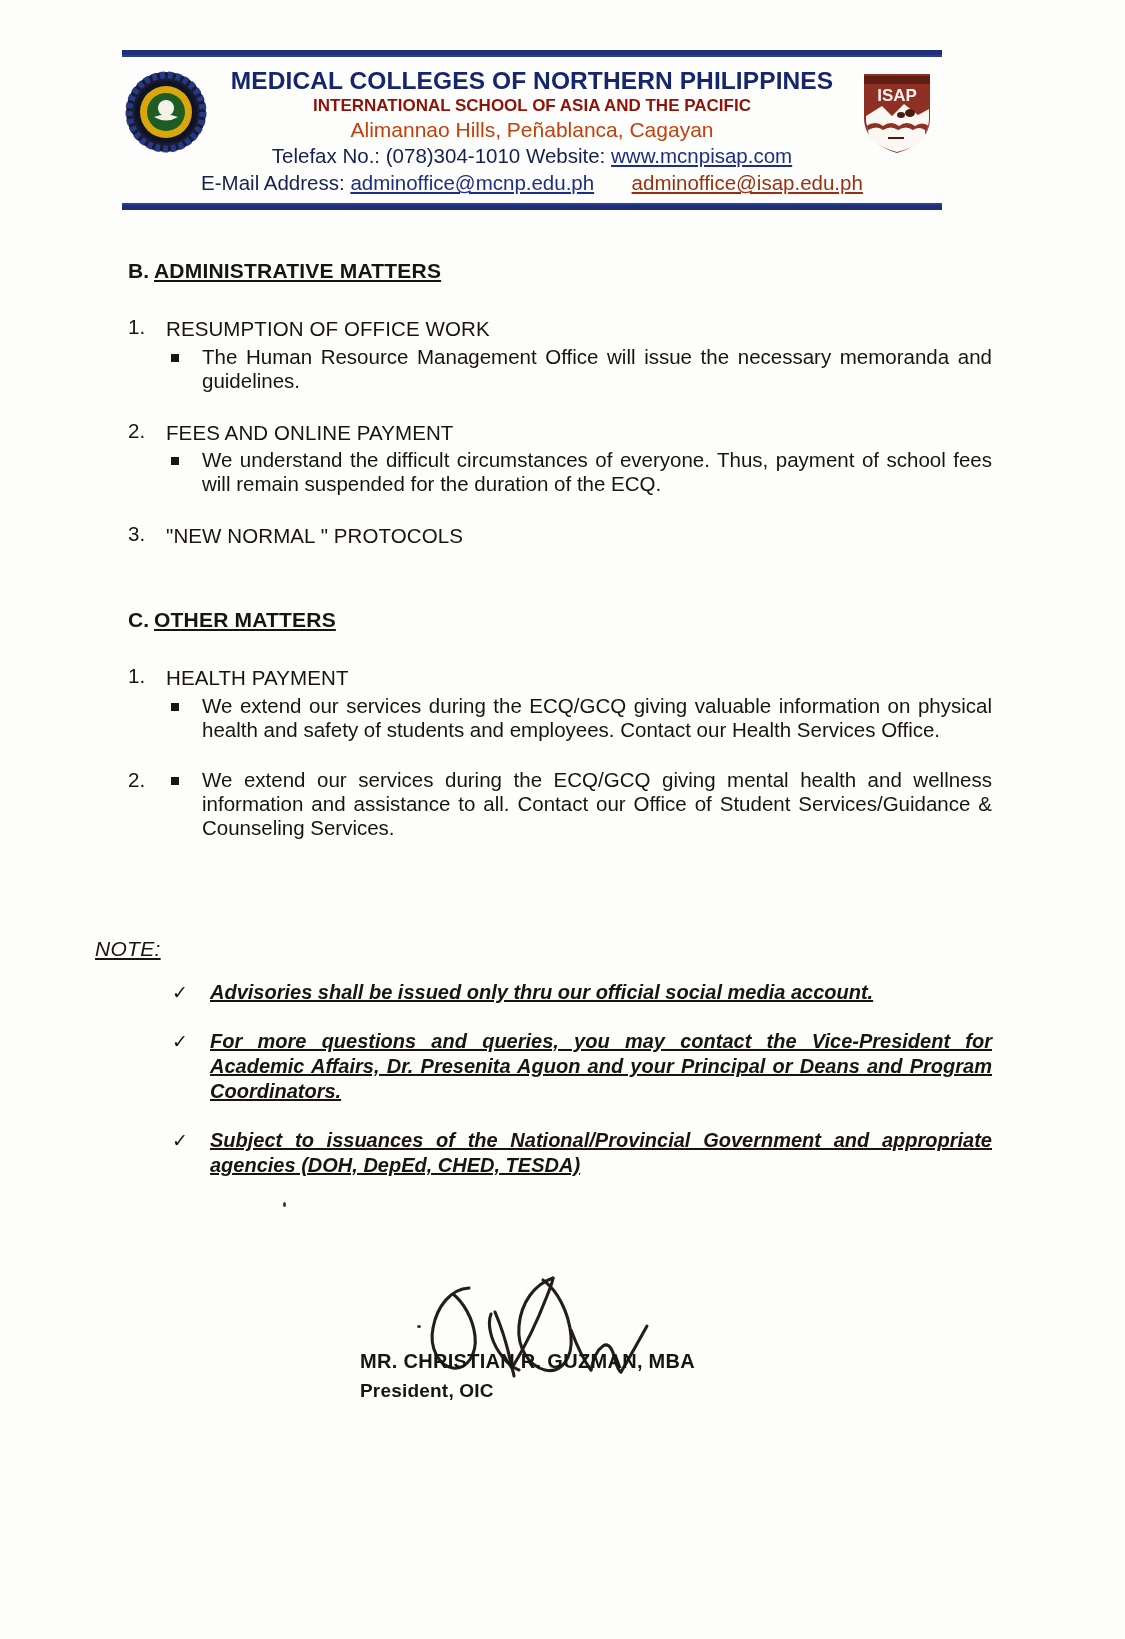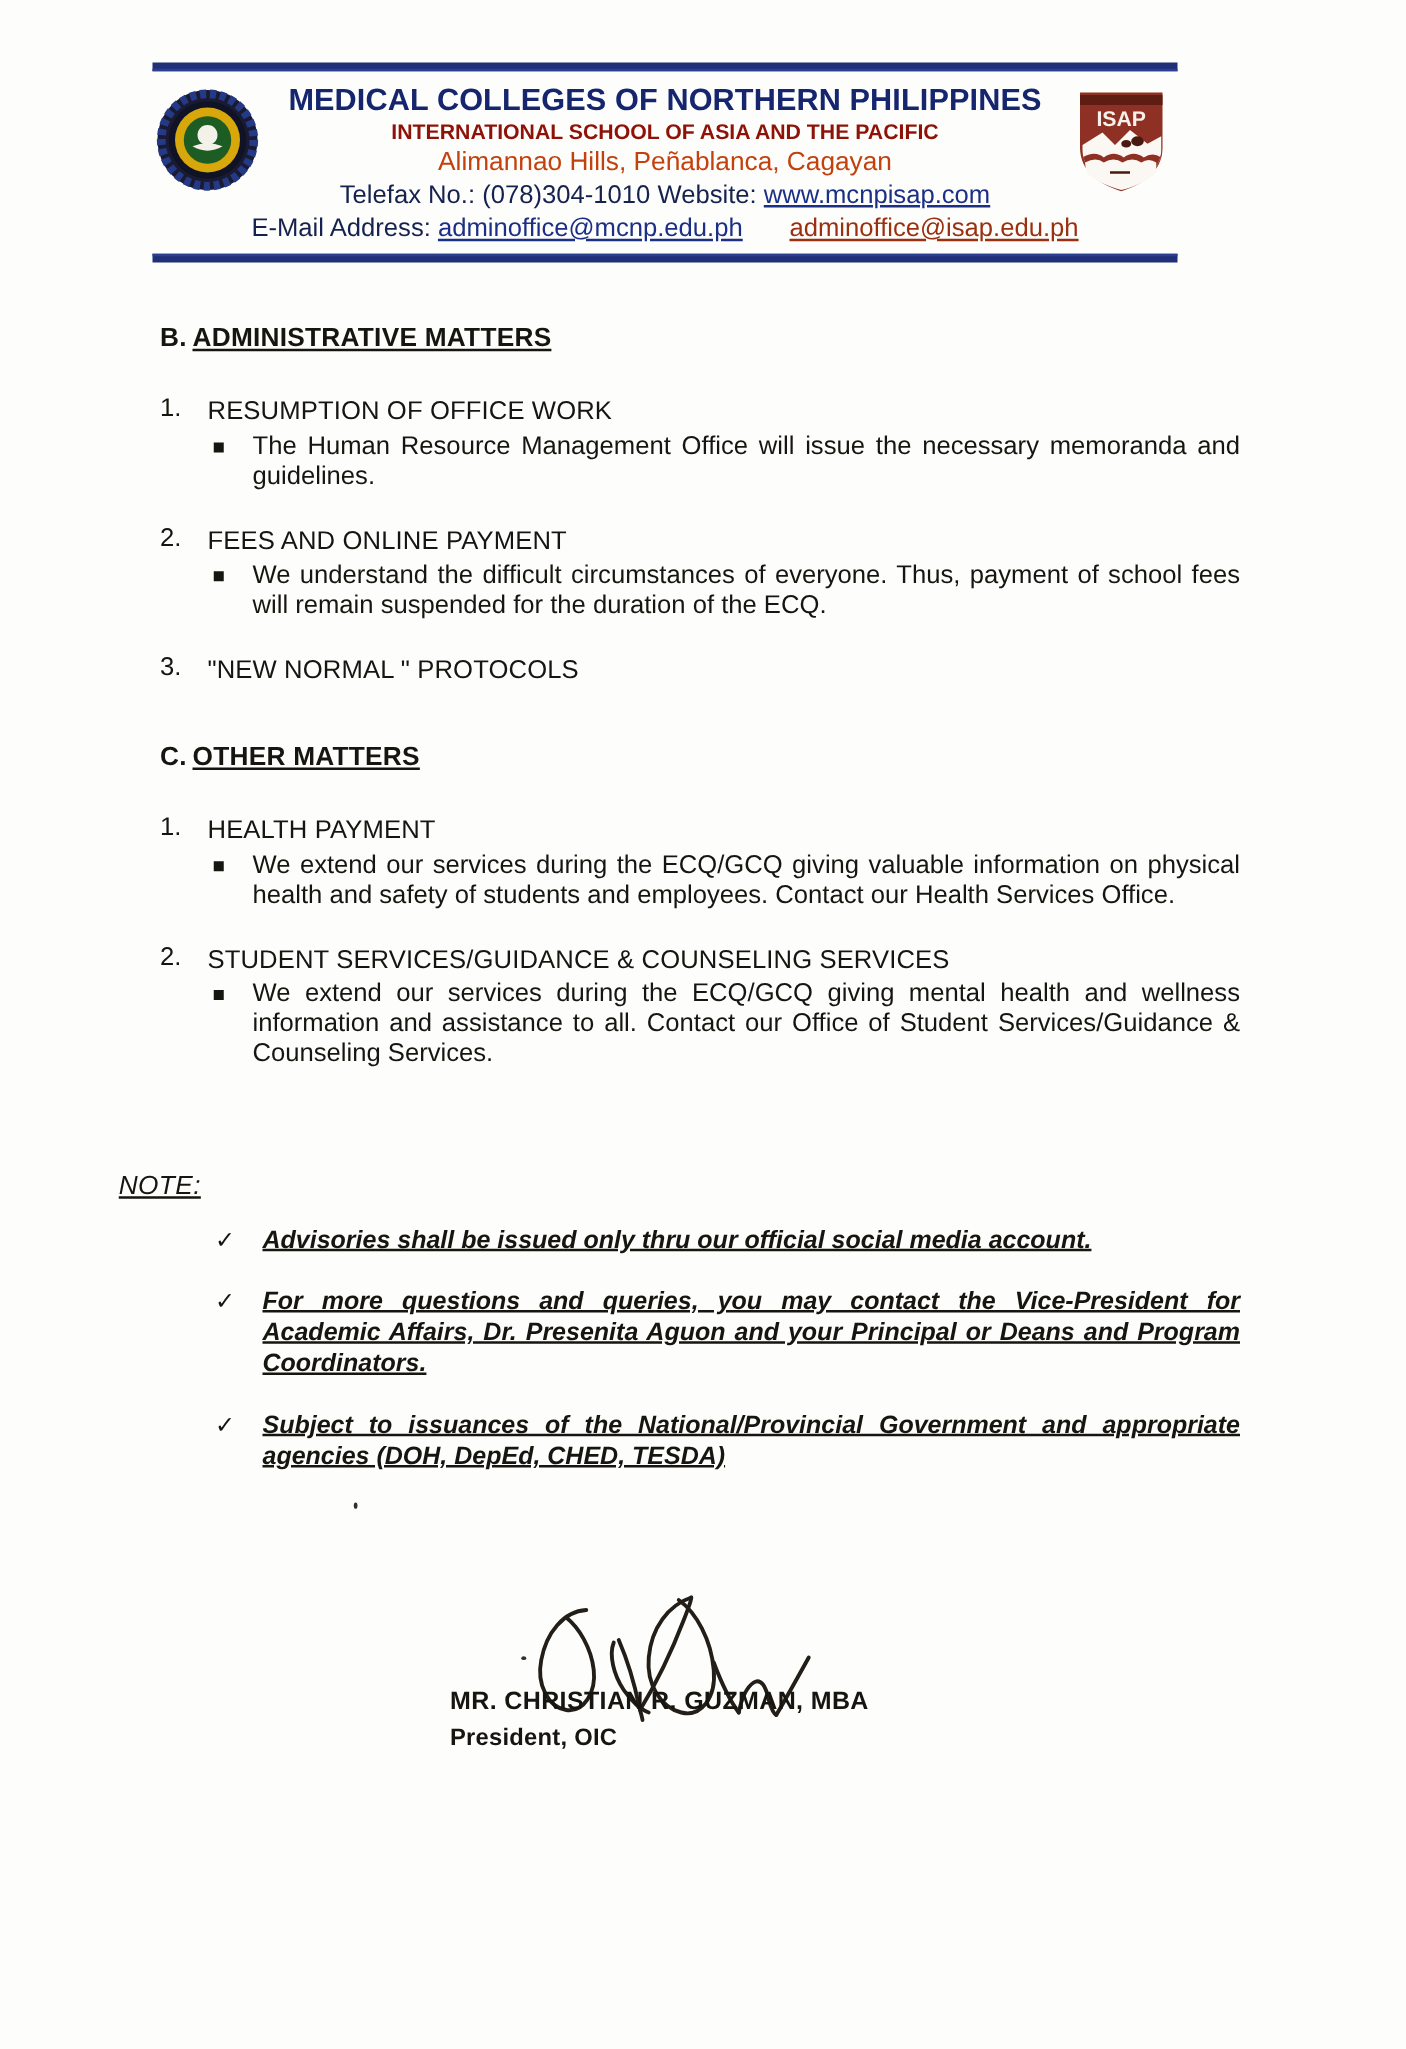--- a/index.html
+++ b/index.html
@@ -290,36 +290,35 @@
         <span class="sq"></span>
         <span>We understand the difficult circumstances of everyone. Thus, payment of school fees will remain suspended for the duration of the ECQ.</span>
       </div>
     </div>
 
     <div class="num-item" style="margin-top:26px;">
       <span class="num">3.</span>
       <div class="num-title">"NEW NORMAL " PROTOCOLS</div>
     </div>
 
-    <div class="section-head" style="margin-top:44px;">
+    <div class="section-head" style="margin-top:58px;">
       <span class="letter">C.</span><span class="title">OTHER MATTERS</span>
     </div>
 
     <div class="num-item" style="margin-top:32px;">
       <span class="num">1.</span>
       <div class="num-title">HEALTH PAYMENT</div>
       <div class="sub-bullet">
         <span class="sq"></span>
         <span>We extend our services during the ECQ/GCQ giving valuable information on physical health and safety of students and employees. Contact our Health Services Office.</span>
       </div>
     </div>
 
     <div class="num-item" style="margin-top:26px;">
       <span class="num">2.</span>
-      <div class="num-title">STUDENT SERVICES/GUIDANCE &amp; COUNSELING SERVICES</div>
       <div class="sub-bullet">
         <span class="sq"></span>
         <span>We extend our services during the ECQ/GCQ giving mental health and wellness information and assistance to all. Contact our Office of Student Services/Guidance &amp; Counseling Services.</span>
       </div>
     </div>
   </div>
 
   <div class="note-label" style="top:937px;">NOTE:</div>
 
   <div style="position:absolute; left:0; top:980px; width:1125px;">

